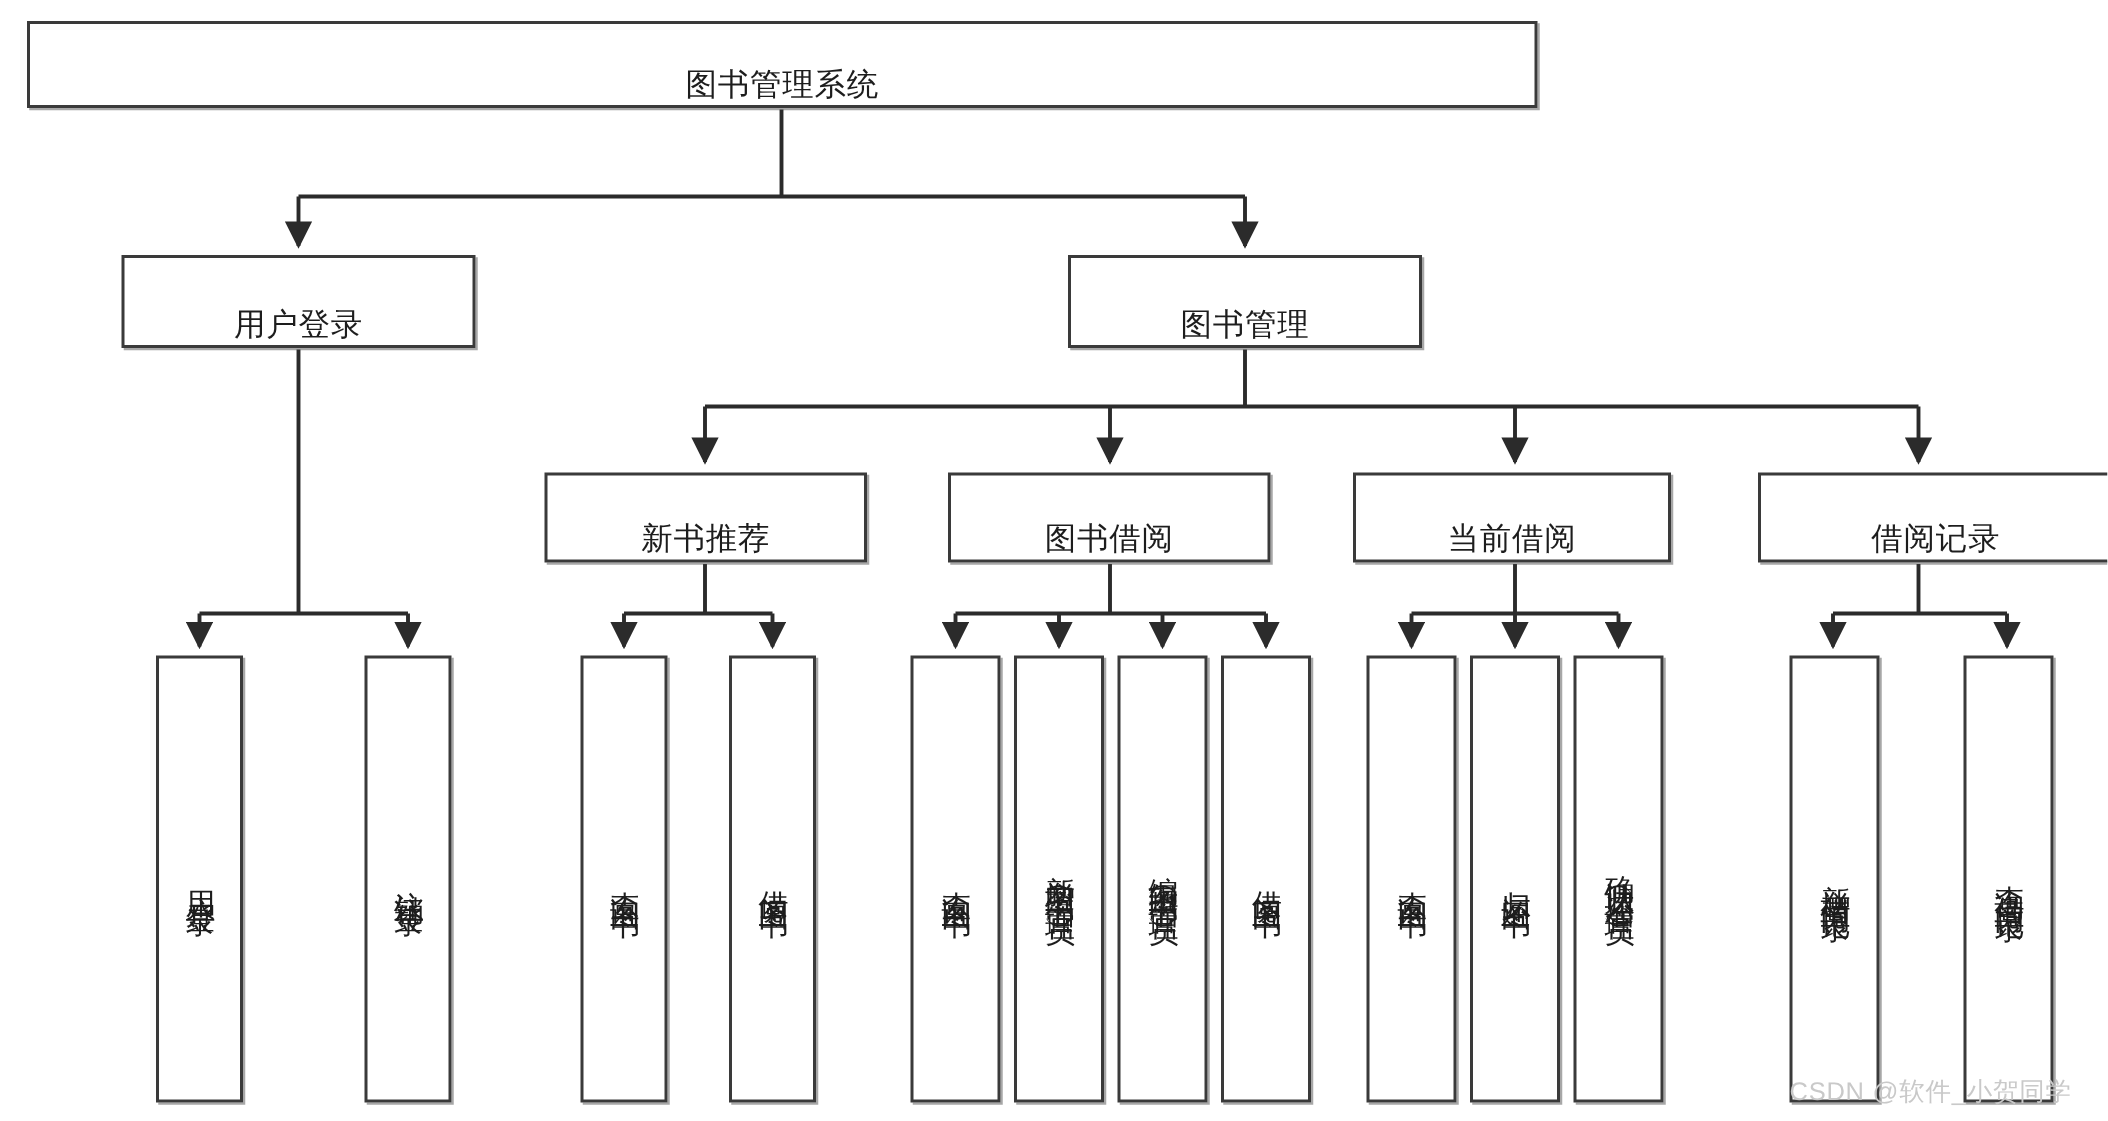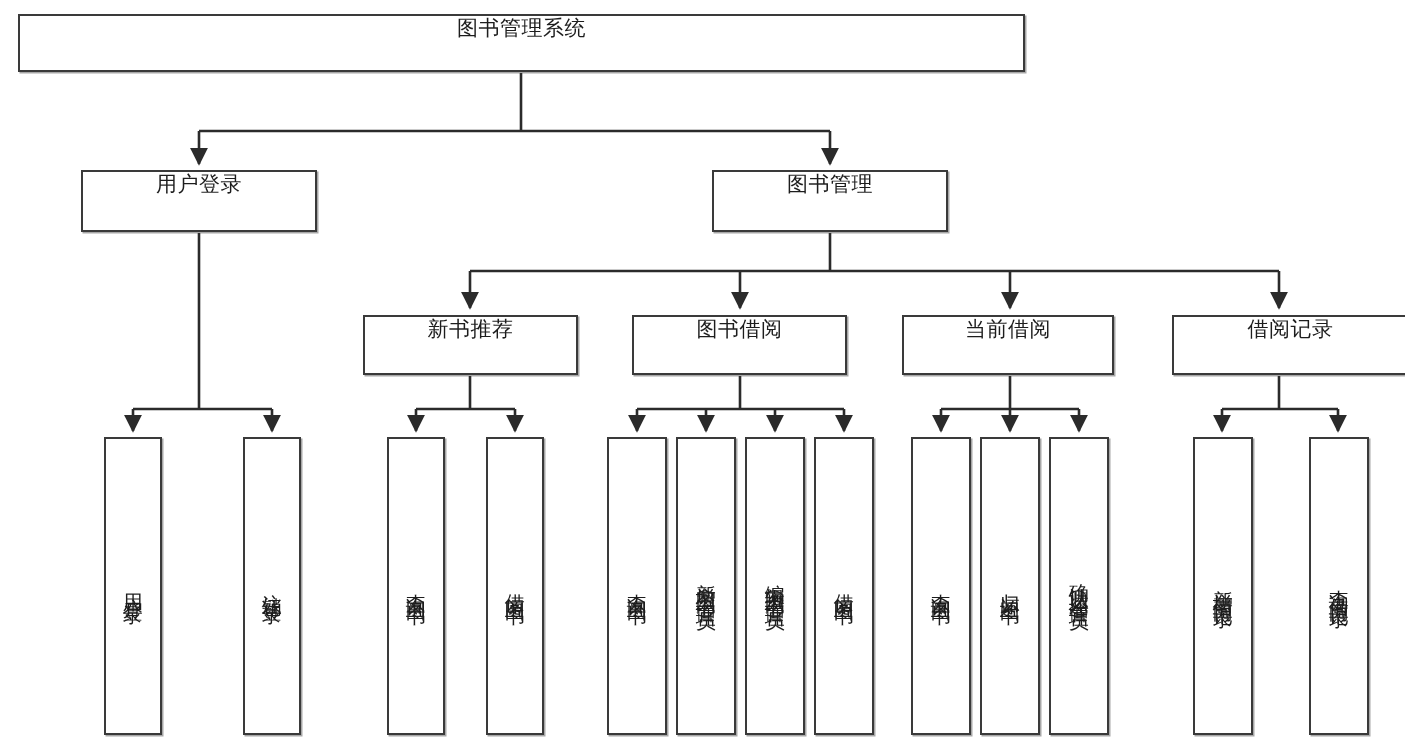--- a/index.html
+++ b/index.html
@@ -24,21 +24,21 @@
     height: 747px;
     pointer-events: none;
   }
   .node {
     position: absolute;
     box-sizing: border-box;
     background: #ffffff;
     border: 2px solid #3a3a3a;
     box-shadow: 1.5px 1.5px 0 rgba(60,60,60,0.45);
     display: flex;
-    align-items: flex-start;
+    align-items: flex-end;
     justify-content: center;
     color: #1d1d1d;
   }
   .node .lbl {
     display: block;
     text-align: center;
     line-height: 1.18;
   }
   
   .h-node .lbl {
@@ -186,14 +186,15 @@
     <span class="lbl">确认归还（管理员）</span>
   </div>
 
   <div class="node v-node" style="left:1193px; top:437px; width:60px; height:298px;">
     <span class="lbl">新增借阅记录</span>
   </div>
   <div class="node v-node" style="left:1309px; top:437px; width:60px; height:298px;">
     <span class="lbl">查询借阅记录</span>
   </div>
 
+  <div class="watermark" style="left:1193px; top:716px;">CSDN @软件_小贺同学</div>
 
 </div>
 
 </body></html>

